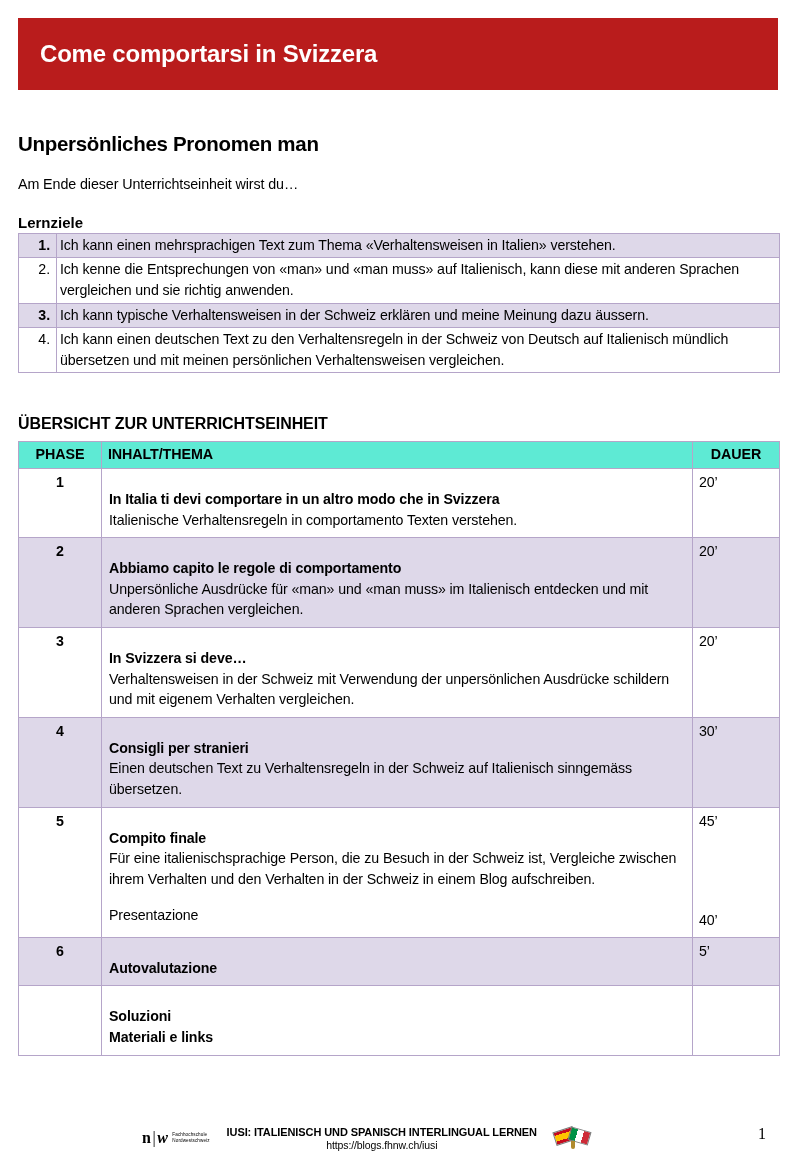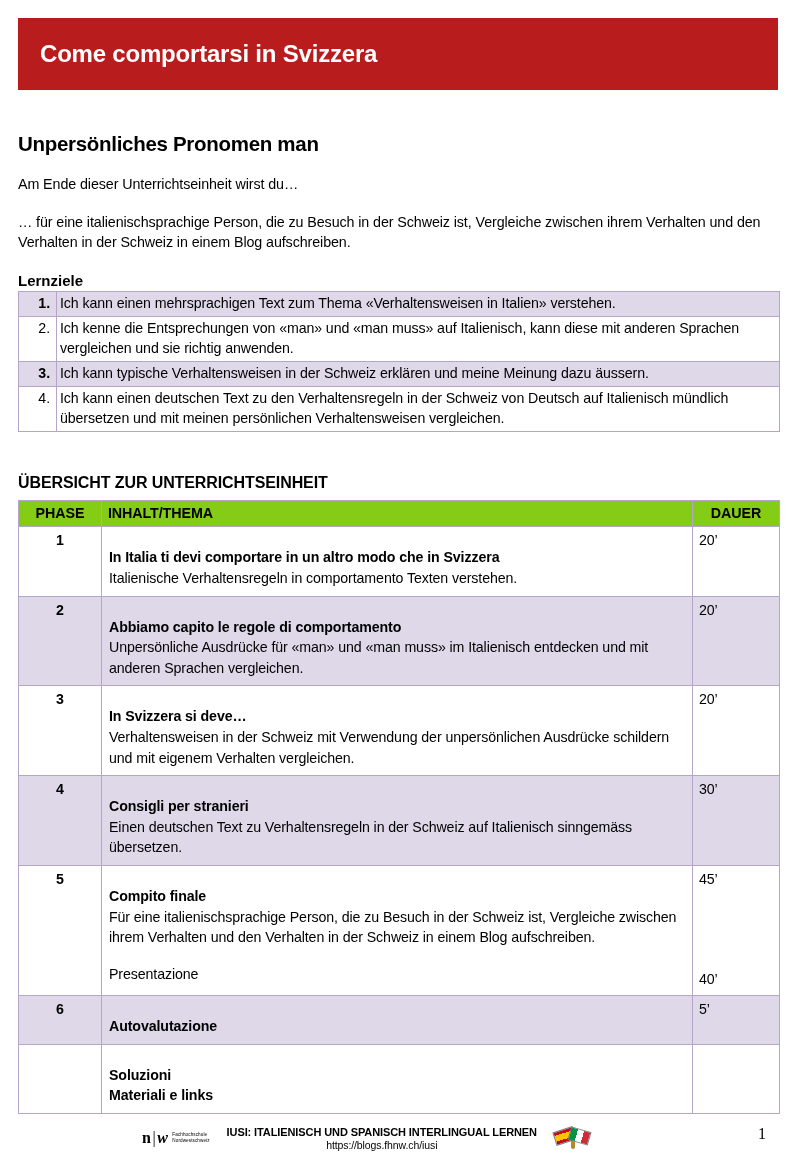--- a/index.html
+++ b/index.html
@@ -107,21 +107,21 @@
     table-layout: fixed;
   }
   table.phases th, table.phases td {
     border: 1px solid #b5a5c9;
     vertical-align: top;
     font-size: 14.2px;
     line-height: 1.45;
     letter-spacing: -0.1px;
   }
   table.phases thead th {
-    background: #84cc16;
+    background: #5eead4;
     font-weight: bold;
     padding: 2px 6px 3px 6px;
     font-size: 14.3px;
   }
   th.col-phase { width: 70px; text-align: center; }
   th.col-inhalt { text-align: left; }
   th.col-dauer  { width: 74px; text-align: center; }
 
   table.phases td.c-phase {
     text-align: center;
@@ -246,21 +246,20 @@
 <div class="banner">
   <div class="banner-title">Come comportarsi in Svizzera</div>
 </div>
 
 <div class="content">
 
   <h2 class="section-title">Unpersönliches Pronomen man</h2>
 
   <p class="para">Am Ende dieser Unterrichtseinheit wirst du…</p>
 
-  <p class="para tight">… für eine italienischsprachige Person, die zu Besuch in der Schweiz ist, Vergleiche zwischen ihrem Verhalten und den Verhalten in der Schweiz in einem Blog aufschreiben.</p>
 
   <h3 class="sub-title">Lernziele</h3>
 
   <table class="goals">
     <tbody>
       <tr class="shaded">
         <td class="num">1.</td>
         <td>Ich kann einen mehrsprachigen Text zum Thema «Verhaltensweisen in Italien» verstehen.</td>
       </tr>
       <tr>

